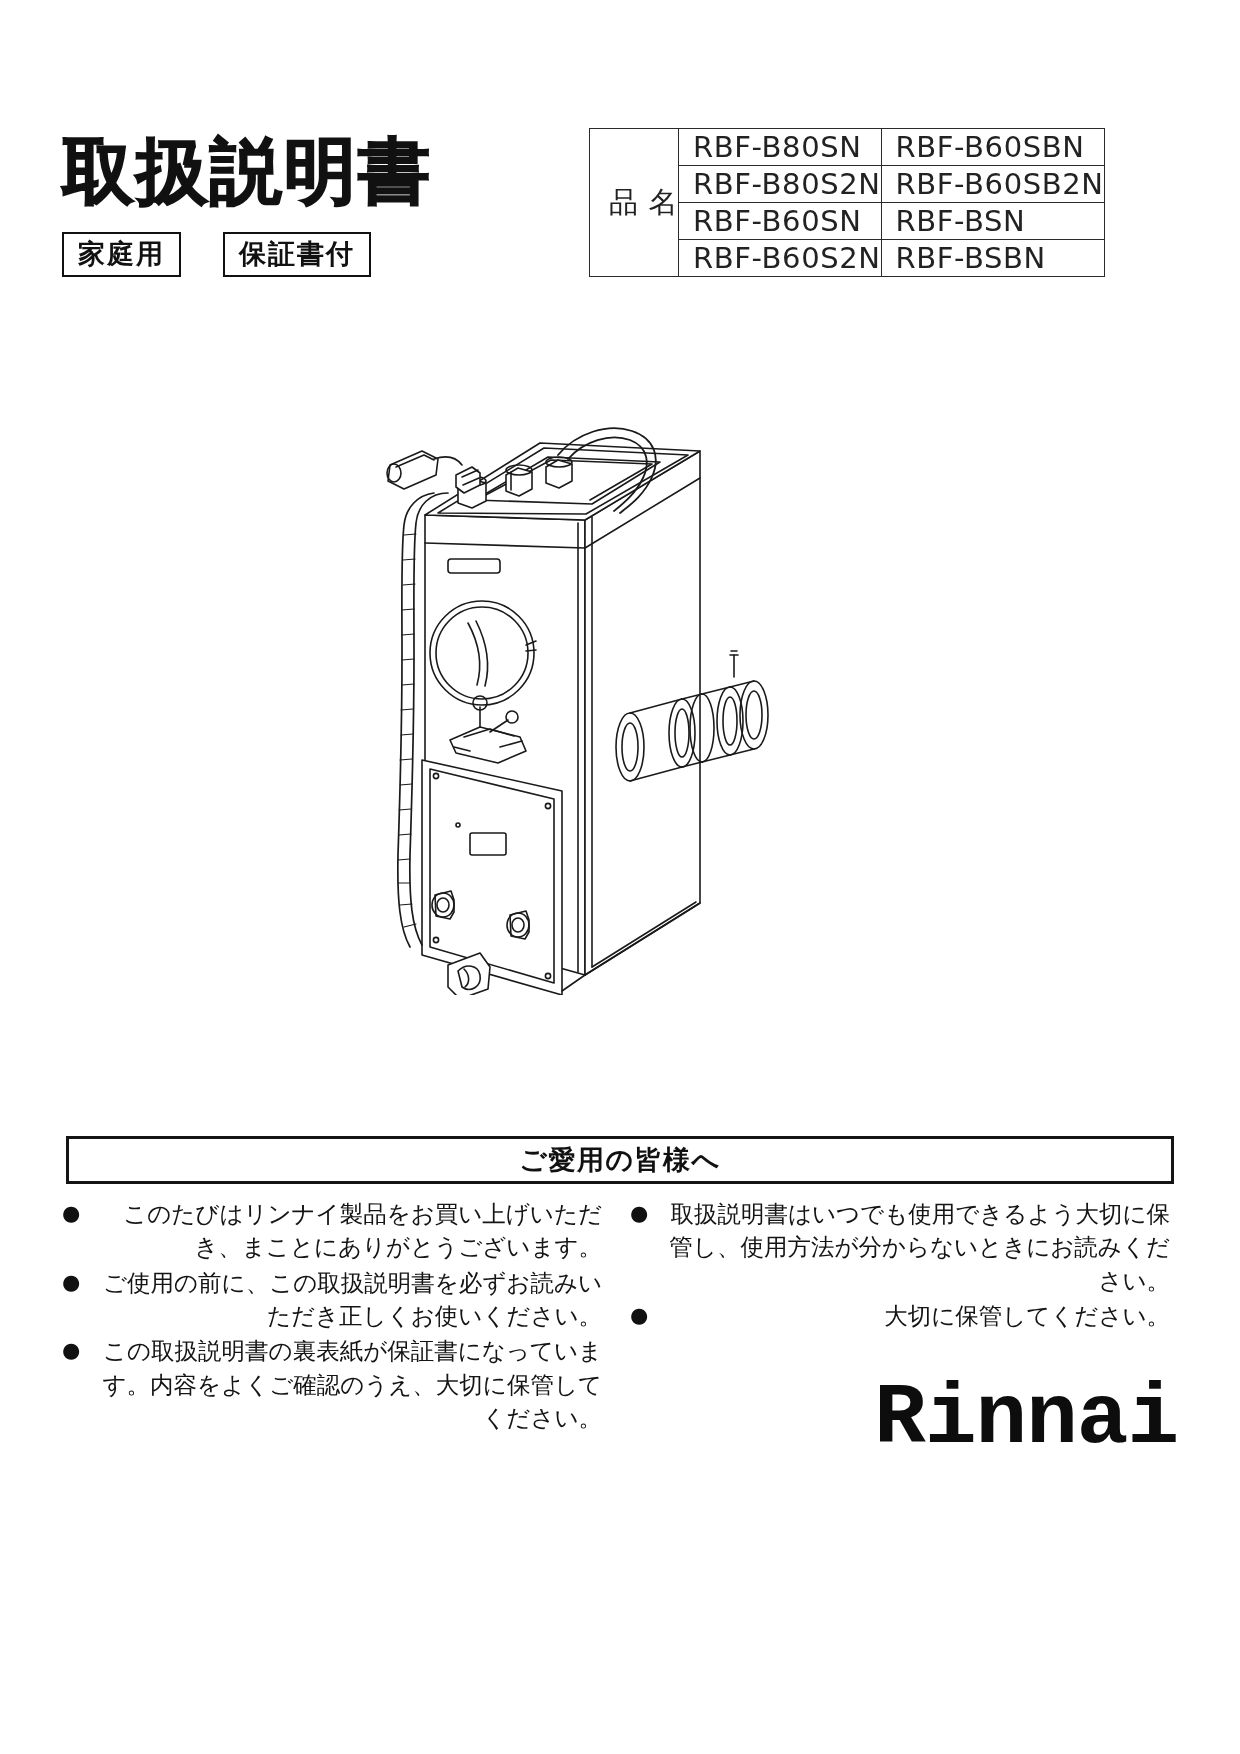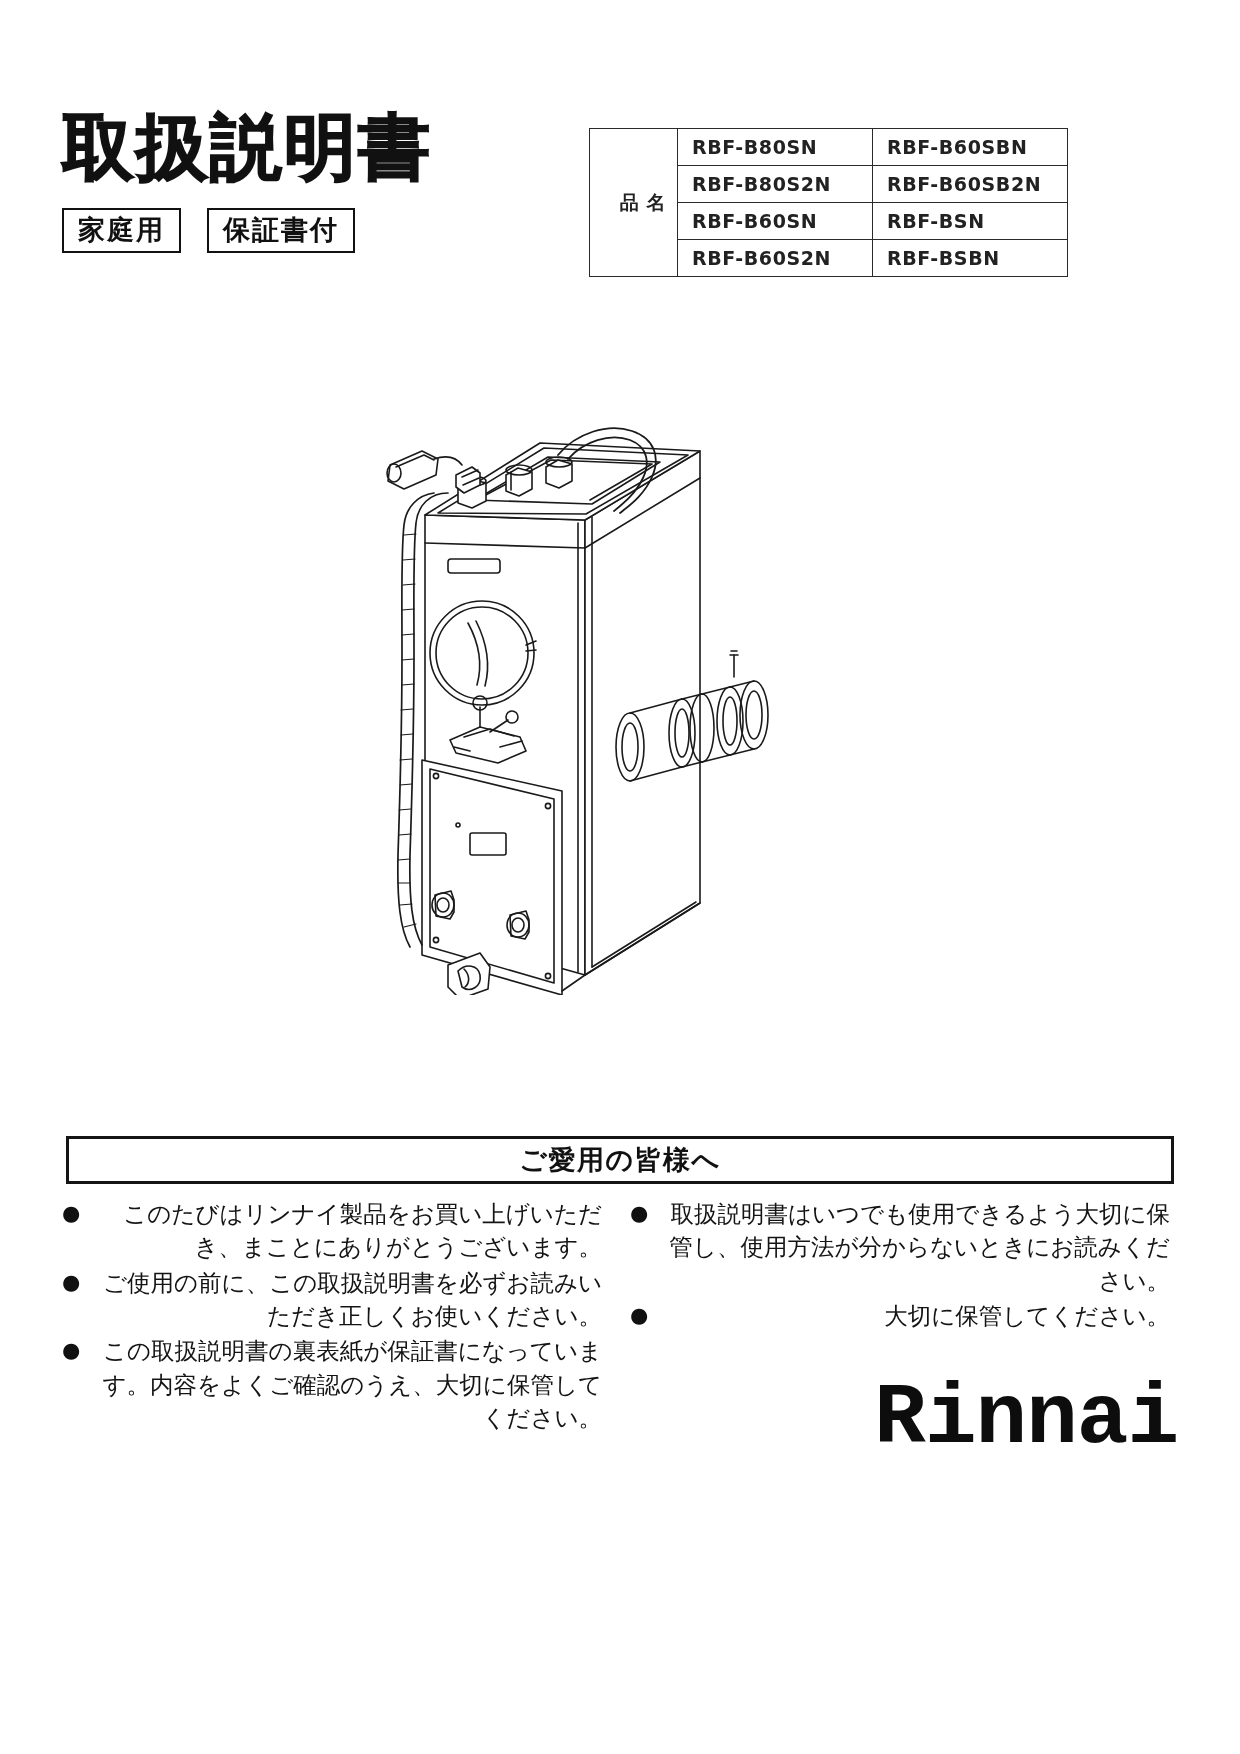--- a/index.html
+++ b/index.html
@@ -21,21 +21,21 @@
     position: absolute;
     inset: 0;
     width: 1240px;
     height: 1754px;
   }
 
   
   .header-title-block {
     position: absolute;
     left: 62px;
-    top: 110px;
+    top: 134px;
     width: 480px;
   }
 
   .main-title {
     font-family: "DejaVu Sans", "Liberation Sans", sans-serif;
     font-size: 72px;
     font-weight: 700;
     letter-spacing: 2px;
     line-height: 1.05;
     color: #111111;
@@ -49,21 +49,21 @@
     font-weight: 700;
     letter-spacing: 1.5px;
     line-height: 1.1;
     color: #141414;
     white-space: nowrap;
   }
 
   .badge-row {
     margin-top: 22px;
     display: flex;
-    gap: 26px;
+    gap: 42px;
   }
 
   .badge {
     border: 2.5px solid #111111;
     padding: 4px 14px 6px 14px;
     font-size: 27px;
     font-weight: 700;
     letter-spacing: 2px;
     line-height: 1.18;
     color: #111111;
@@ -78,22 +78,22 @@
   }
 
   table.model-table {
     border-collapse: collapse;
     table-layout: fixed;
   }
 
   table.model-table td {
     border: 1.4px solid #2a2a2a;
     height: 37px;
-    font-size: 19px;
-    font-weight: 700;
+    font-size: 29px;
+    font-weight: 400;
     letter-spacing: 0.6px;
     color: #222222;
     padding: 0 0 0 14px;
     vertical-align: middle;
     white-space: nowrap;
     font-family: "DejaVu Sans", "Liberation Sans", sans-serif;
   }
 
   td.label-cell {
     width: 88px;

